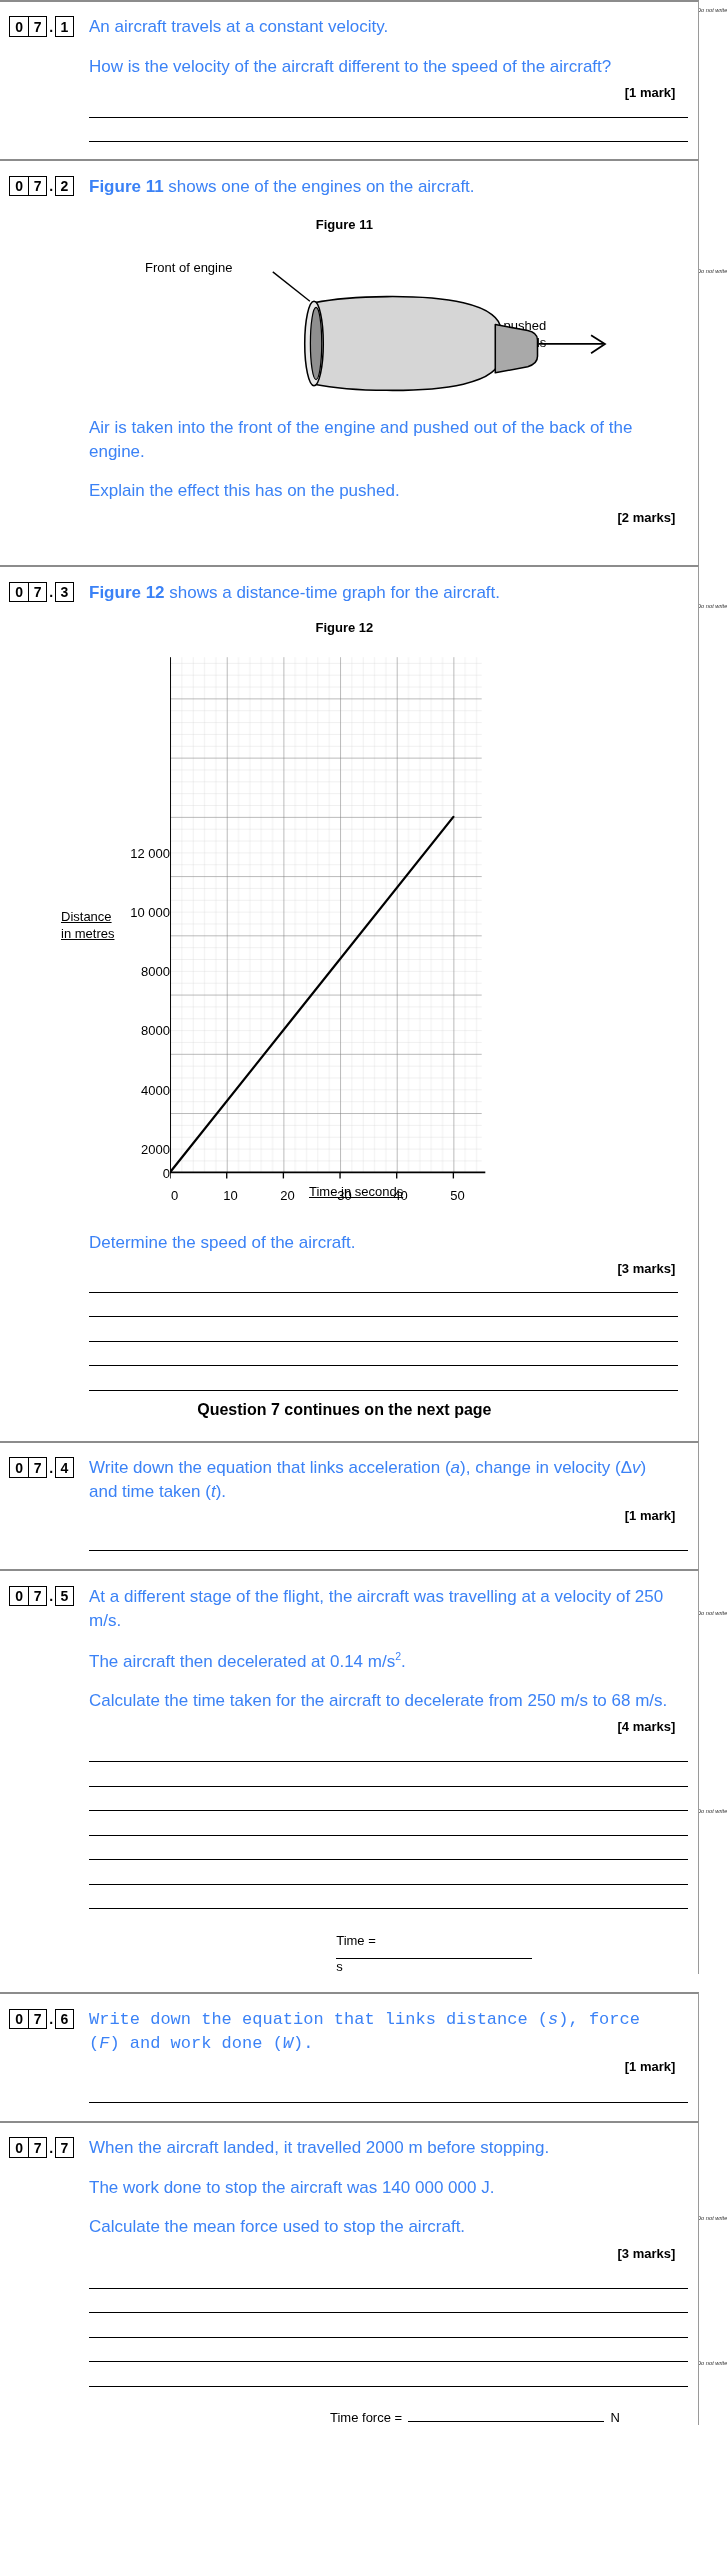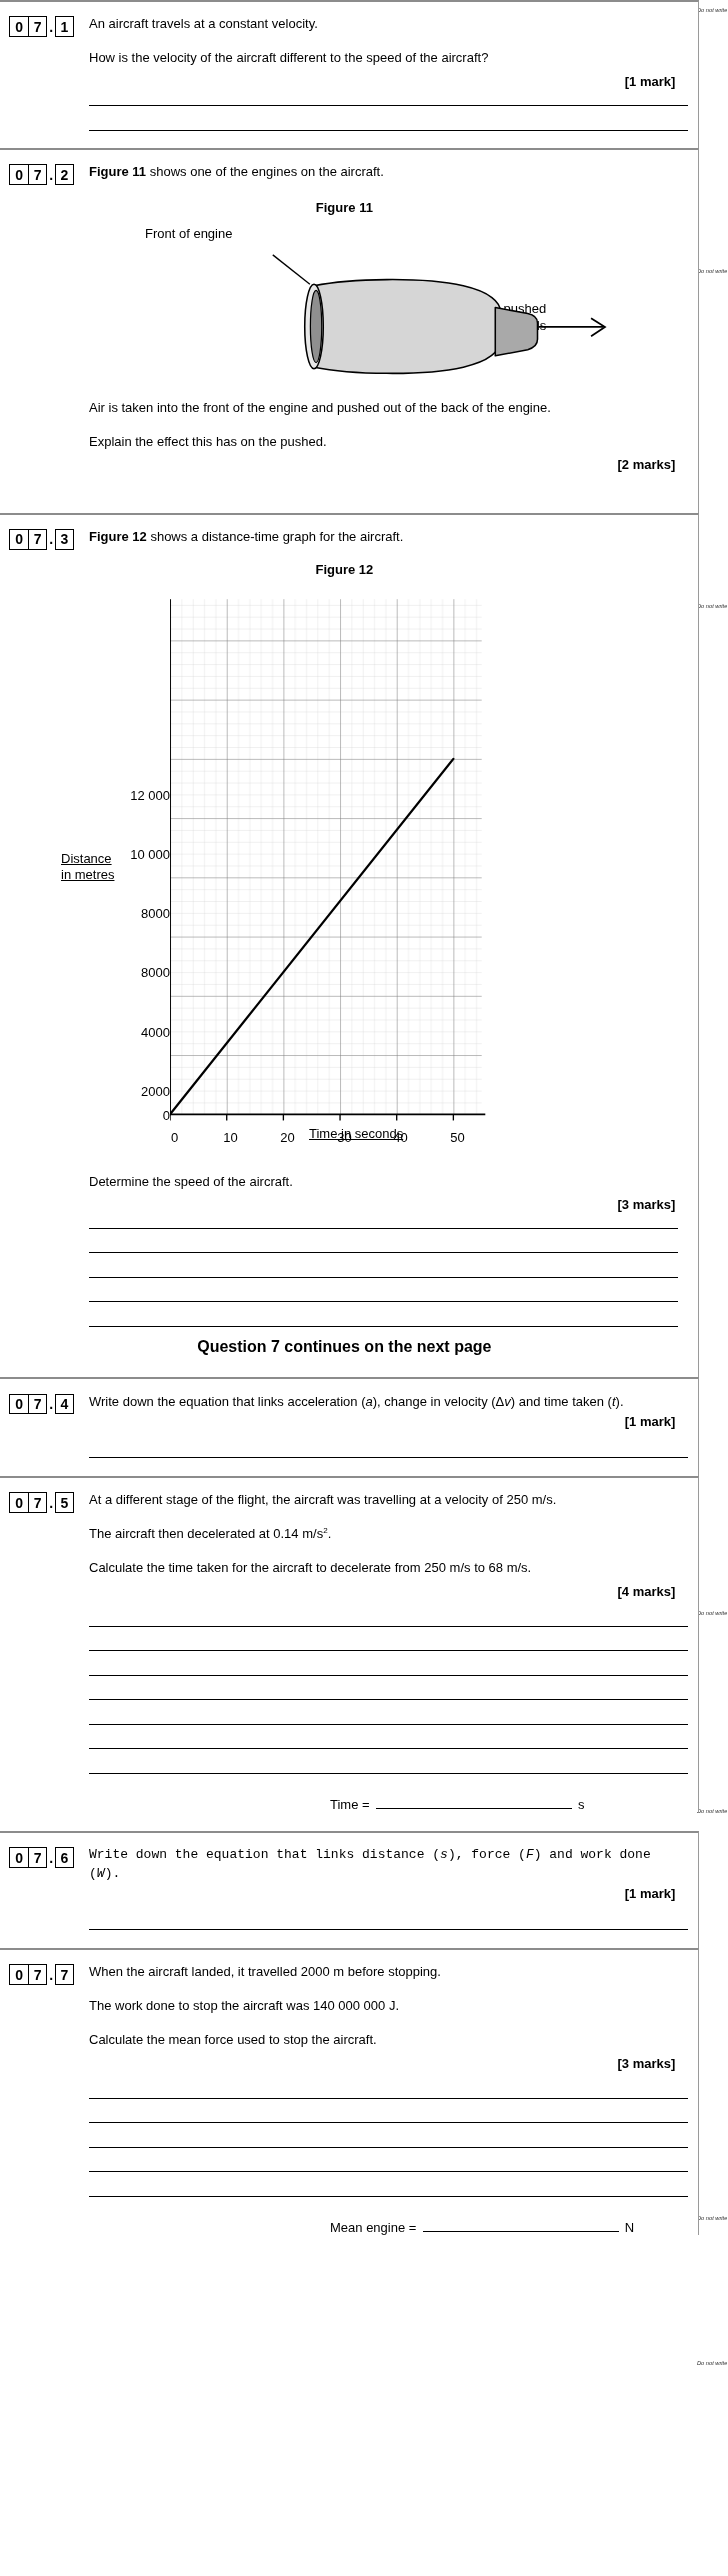--- a/index.html
+++ b/index.html
@@ -75,24 +75,24 @@
     text-align:center;
     font-weight:bold;
     font-size:14px;
   }
 
   .qbody {
     margin-left:89px;
     padding-right:10.3px;
   }
   .ptext {
-    font-size:13px;
+    font-size:17px;
     line-height:1.42;
     margin:0 0 15.5px 0;
-    color:#000000;
+    color:#3b82f6;
   }
   .ptext:last-child { margin-bottom:0; }
   .ptext.tight { margin-bottom:6.2px; }
   .marks {
     font-size:13px;
     font-weight:bold;
     text-align:right;
     margin:3.1px 0 0 0;
     padding-right:3.1px;
   }
@@ -230,21 +230,21 @@
         </div>
         <div class="qbody">
           <p class="ptext" style="margin-bottom:18.5px;">
             <b>Figure 11</b><span> shows one of the engines on the aircraft.</span>
           </p>
         </div>
 
         <div class="figtitle">Figure 11</div>
 
         <div class="figwrap">
-          <div class="fig-label" style="left:114px; top:1px;">Front of engine</div>
+          <div class="fig-label" style="left:114px; top:18px;">Front of engine</div>
           <div class="fig-label" style="left:453px; top:76px;">Air pushed
 backwards</div>
 
           <svg width="515" height="170" viewBox="0 0 1000 330" style="position:absolute;left:77px;top:0;">
 
             <line x1="320" y1="58" x2="392" y2="115" stroke="#000" stroke-width="2.6"></line>
 
             <path d="M 400 118
                      C 470 104, 610 100, 690 118
                      C 742 130, 762 150, 762 168
@@ -408,21 +408,21 @@
       </div>
       <div class="lines" style="margin-top:13.4px;">
         <div class="aline"></div>
         <div class="aline"></div>
         <div class="aline"></div>
         <div class="aline"></div>
         <div class="aline"></div>
         <div class="aline"></div>
         <div class="aline"></div>
       </div>
-      <div class="ansrow" style="margin-bottom:18.5px;">
+      <div class="ansrow" style="margin-bottom:18.5px;flex-direction:column;">
         <span class="lbl">Time =</span>
         <span class="blank"></span>
         <span class="unit">s</span>
       </div>
     </section>
 
     <section class="qblock">
       <div class="qinner">
         <div class="qnum">
           <div class="cell">0</div>
@@ -458,21 +458,21 @@
         </div>
       </div>
       <div class="lines" style="margin-top:13.4px;">
         <div class="aline"></div>
         <div class="aline"></div>
         <div class="aline"></div>
         <div class="aline"></div>
         <div class="aline"></div>
       </div>
       <div class="ansrow" style="margin-bottom:15.5px;">
-        <span class="lbl">Mean engine =</span>
+        <span class="lbl">Time force =</span>
         <span class="blank"></span>
         <span class="unit">N</span>
       </div>
     </section>
 
   </div>
 
 </div>
 
 

